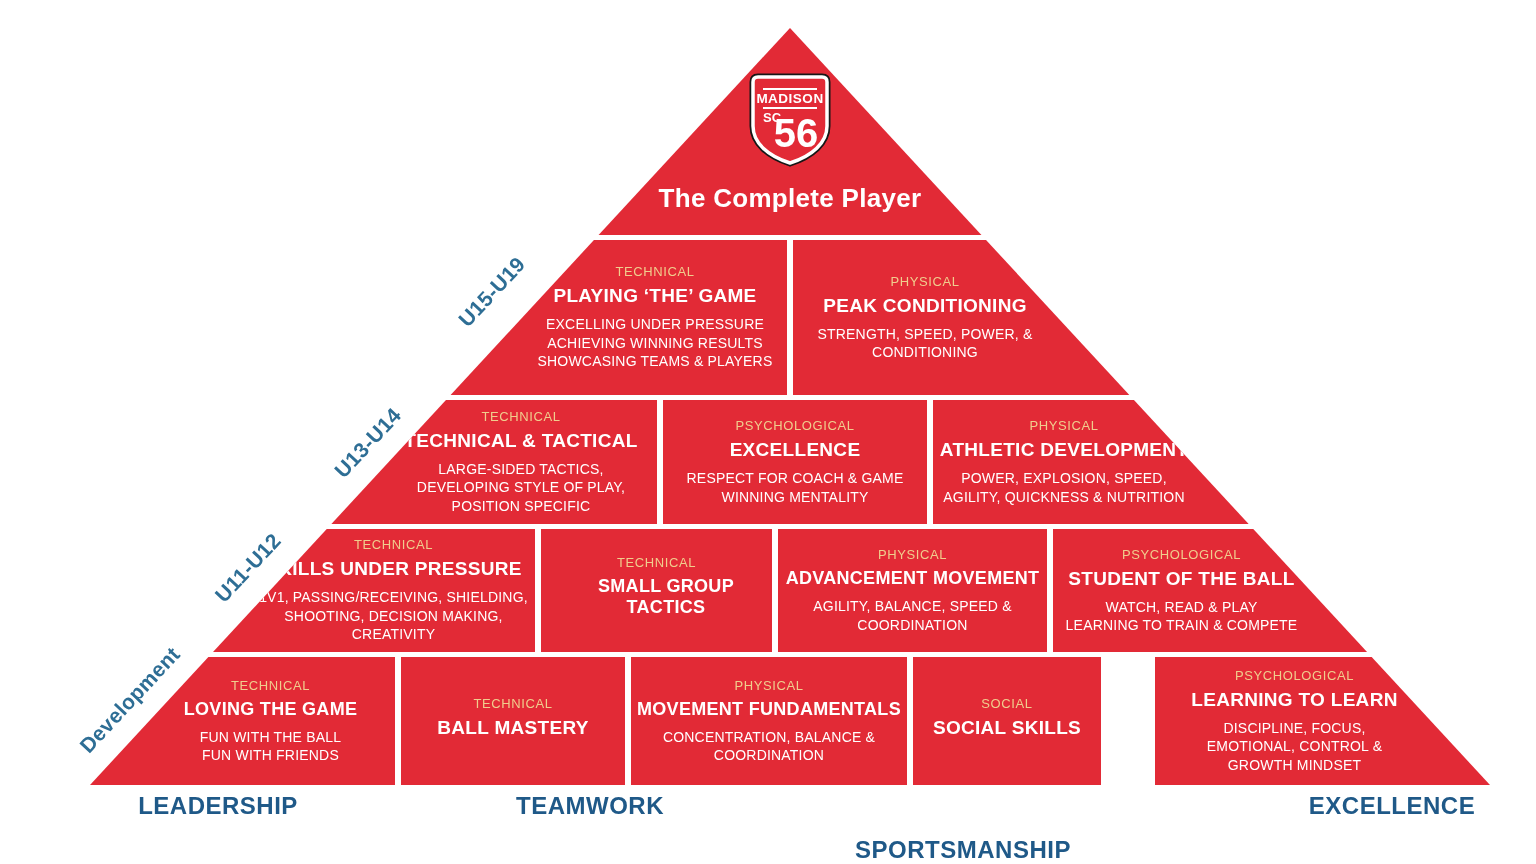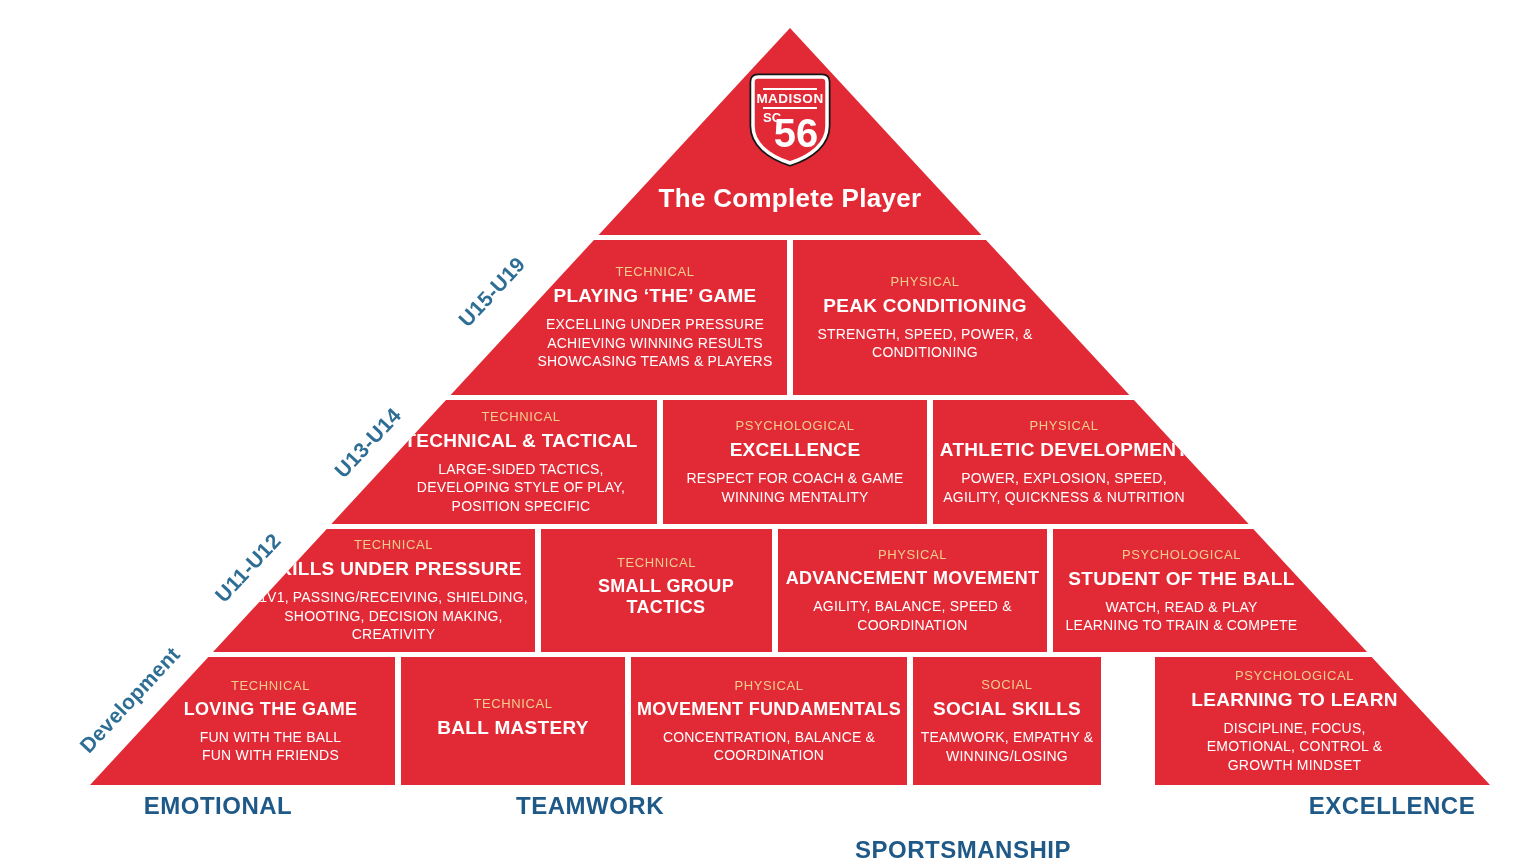--- a/index.html
+++ b/index.html
@@ -159,32 +159,30 @@
       </div>
       <div class="cell" style="left:541px;width:276px;">
         <div class="cat">PHYSICAL</div>
         <div class="cell-title" style="font-size:18px;">MOVEMENT FUNDAMENTALS</div>
         <div class="details">CONCENTRATION, BALANCE &amp;
 COORDINATION</div>
       </div>
       <div class="cell" style="left:823px;width:188px;justify-content:center;">
         <div class="cat">SOCIAL</div>
         <div class="cell-title">SOCIAL SKILLS</div>
-        <div class="details">TEAMWORK, EMPATHY &amp;
-WINNING/LOSING</div>
       </div>
       <div class="cell" style="left:1065px;width:335px;padding-right:56px;">
         <div class="cat">PSYCHOLOGICAL</div>
         <div class="cell-title">LEARNING TO LEARN</div>
         <div class="details">DISCIPLINE, FOCUS,
 EMOTIONAL, CONTROL &amp;
 GROWTH MINDSET</div>
       </div>
     </div>
 
   </div>
 
-  <div class="value" style="left:218px;">EMOTIONAL</div>
+  <div class="value" style="left:218px;">LEADERSHIP</div>
   <div class="value" style="left:590px;">TEAMWORK</div>
   <div class="value" style="left:963px;margin-top:44px;">SPORTSMANSHIP</div>
   <div class="value" style="left:1392px;">EXCELLENCE</div>
 
 </div>
 
 </body></html>

